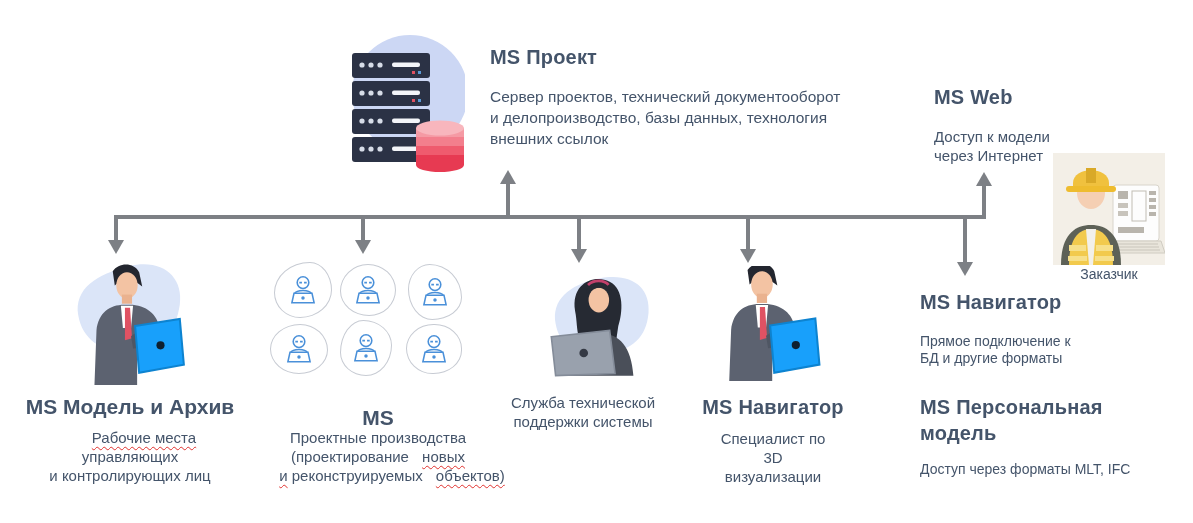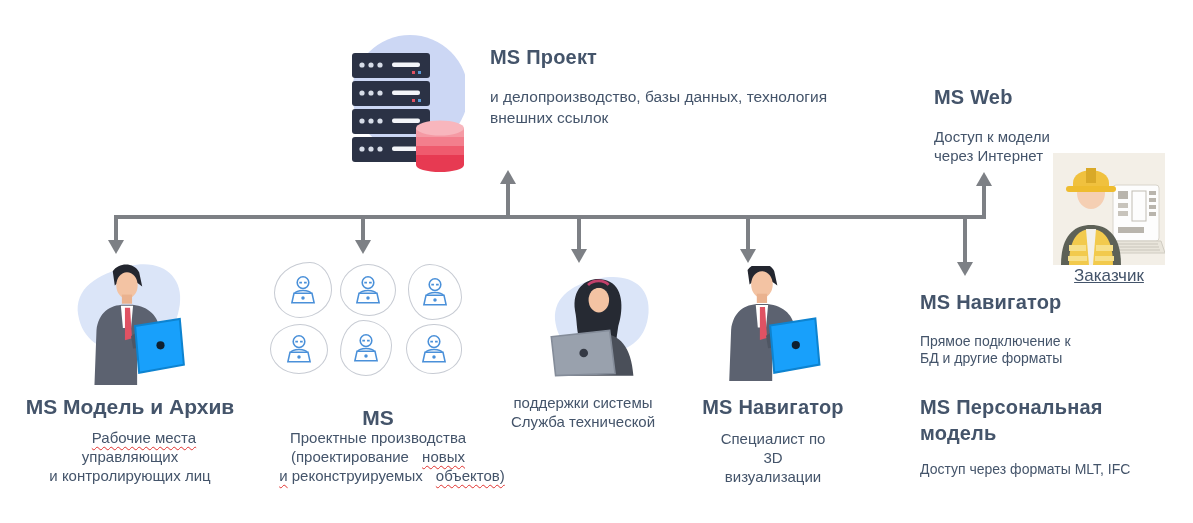--- a/index.html
+++ b/index.html
@@ -104,20 +104,21 @@
         <rect x="76" y="118" width="48" height="10" fill="#ef5b6e"></rect>
         <rect x="76" y="127" width="48" height="10" fill="#e73a52"></rect>
         <ellipse cx="100" cy="137" rx="24" ry="7" fill="#e73a52"></ellipse>
         <ellipse cx="100" cy="100" rx="24" ry="7.5" fill="#f8b6bd"></ellipse>
       </g>
     </svg>
   </div>
 
   <div class="abs title" style="left:490px;top:46px;">MS Проект</div>
   <div class="abs" style="left:490px;top:86px;width:400px;font-size:15.5px;line-height:21px;">
+    <div>Сервер проектов, технический  документооборот</div>
     <div>и делопроизводство,  базы данных, технология</div>
     <div>внешних ссылок</div>
   </div>
 
   <div class="abs title" style="left:934px;top:86px;">MS Web</div>
   <div class="abs body-txt" style="left:934px;top:127px;">
     <div>Доступ к модели</div>
     <div>через Интернет</div>
   </div>
 
@@ -148,21 +149,21 @@
         <rect x="16" y="92" width="17" height="6" fill="#f7e08a"></rect>
         <rect x="43" y="92" width="17" height="6" fill="#f7e08a"></rect>
         <rect x="15" y="103" width="19" height="5" fill="#f7e08a"></rect>
         <rect x="42" y="103" width="19" height="5" fill="#f7e08a"></rect>
         <path d="M20 30 C20 13 56 13 56 30 L56 35 L20 35 Z" fill="#f0c13e"></path>
         <path d="M33 15 L43 15 L43 30 L33 30 Z" fill="#d9a928"></path>
         <rect x="13" y="33" width="50" height="6" rx="3" fill="#eebc2f"></rect>
       </g>
     </svg>
   </div>
-  <div class="abs center" style="left:1053px;top:266px;width:112px;font-size:17px;text-decoration:underline;">Заказчик</div>
+  <div class="abs center" style="left:1053px;top:266px;width:112px;font-size:14px;">Заказчик</div>
 
   <div class="h-line" style="left:114px;top:215px;width:872px;height:4px;"></div>
 
   <div class="v-line" style="left:506px;top:184px;width:4px;height:33px;"></div>
   <div class="arr-up" style="left:500px;top:170px;"></div>
 
   <div class="v-line" style="left:982px;top:186px;width:4px;height:31px;"></div>
   <div class="arr-up" style="left:976px;top:172px;"></div>
 
   <div class="v-line" style="left:114px;top:217px;width:4px;height:24px;"></div>
@@ -238,22 +239,22 @@
       <path d="M36 36 C32 10 54 2 68 9 C82 16 80 38 76 50 L74 64 L40 62 C37 52 38 46 36 36 Z" fill="#262a33"></path>
       <ellipse cx="58" cy="26" rx="9.5" ry="11.5" fill="#f3c3a3"></ellipse>
       <path d="M47 16 C52 8 66 9 70 18 C64 13 52 13 47 20 Z" fill="#262a33"></path>
       <path d="M48 12 C53 7 63 7 67 12" stroke="#c2406b" stroke-width="2.5" fill="none"></path>
       <path d="M28 96 C30 66 42 56 58 57 C76 56 88 68 90 96 Z" fill="#4a4f59"></path>
       <path d="M14 60 L68 54 L73 94 L18 96 Z" fill="#99a1ad" stroke="#848c99" stroke-width="1.5"></path>
       <circle cx="44" cy="75" r="4" fill="#343944"></circle>
     </svg>
   </div>
   <div class="abs center body-txt" style="left:493px;top:393px;width:180px;">
+    <div>Служба технической</div>
     <div>поддержки системы</div>
-    <div>Служба технической</div>
   </div>
 
   <div class="abs" style="left:702px;top:266px;width:125px;height:115px;">
     <svg width="125" height="115" viewBox="0 0 113 112">
       <use href="#sym-man" x="2" y="-4"></use>
     </svg>
   </div>
   <div class="abs center title" style="left:688px;top:396px;width:170px;">MS Навигатор</div>
   <div class="abs center body-txt" style="left:688px;top:429px;width:170px;">
     <div>Специалист по</div>

